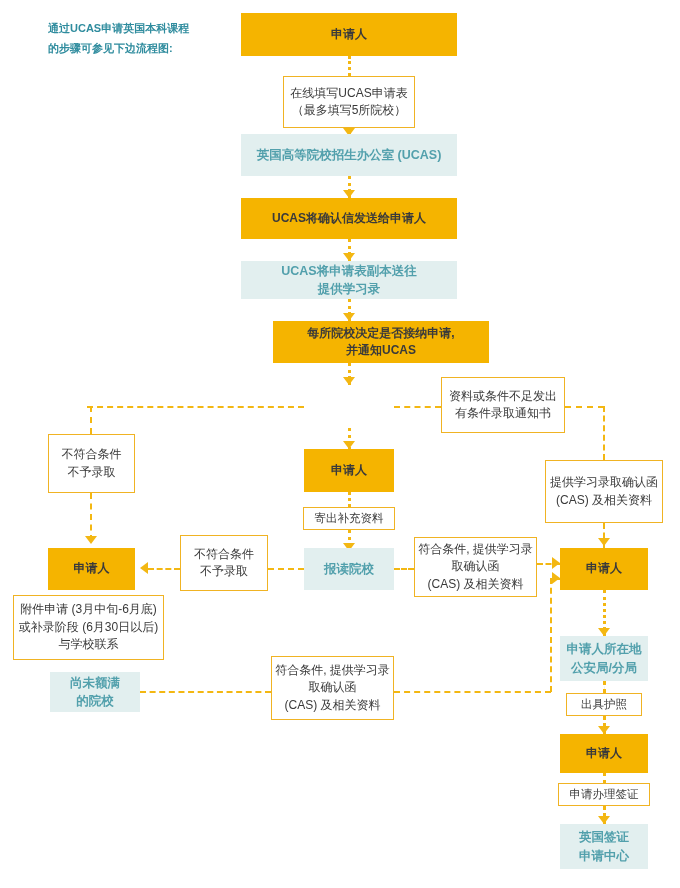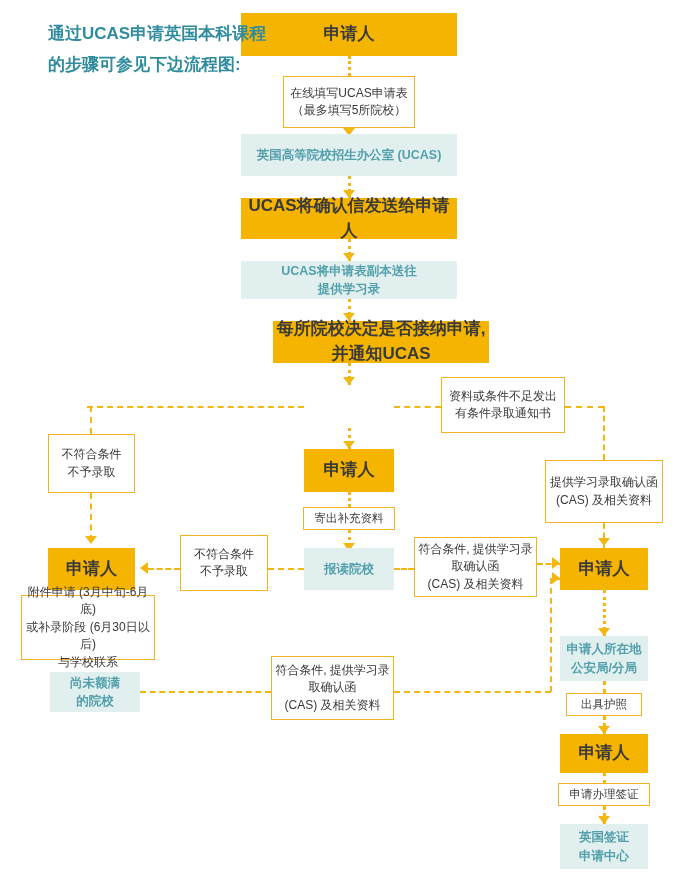--- a/index.html
+++ b/index.html
@@ -21,21 +21,21 @@
     justify-content:center;
     text-align:center;
     line-height:1.45;
     z-index:3;
   }
   .node span{display:block;width:100%;white-space:pre-line;}
 
   .n-gold{
     background:#F5B400;
     color:#3a3a3a;
-    font-size:17px;
+    font-size:12px;
     font-weight:bold;
     border:none;
   }
   .n-teal{
     background:#E2EFEF;
     color:#52A0AC;
     font-size:12.5px;
     font-weight:bold;
   }
   .n-outline{
@@ -80,21 +80,21 @@
     border-top:6px solid transparent;
     border-bottom:6px solid transparent;
     border-left:8px solid #F3B712;
   }
 
   
   #heading{
     position:absolute;
     left:48px;top:18px;width:190px;
     color:#2F8C9E;
-    font-size:17px;
+    font-size:11px;
     font-weight:bold;
     line-height:1.85;
     z-index:4;
   }
   #heading div{white-space:nowrap;}
 </style>
 </head>
 <body>
 
 <div id="stage">
@@ -243,21 +243,21 @@
   <div class="node n-outline" style="left:414px;top:537px;width:123px;height:60px;">
     <span>符合条件, 提供学习录
 取确认函
 (CAS) 及相关资料</span>
   </div>
 
   <div class="node n-gold" style="left:560px;top:548px;width:88px;height:42px;">
     <span>申请人</span>
   </div>
 
-  <div class="node n-outline" style="left:21px;top:595px;width:134px;height:65px;">
+  <div class="node n-outline" style="left:13px;top:595px;width:151px;height:65px;">
     <span>附件申请 (3月中旬-6月底)
 或补录阶段 (6月30日以后)
 与学校联系</span>
   </div>
 
   <div class="node n-teal" style="left:50px;top:672px;width:90px;height:40px;justify-content:center;">
     <span>尚未额满
 的院校</span>
   </div>
 

